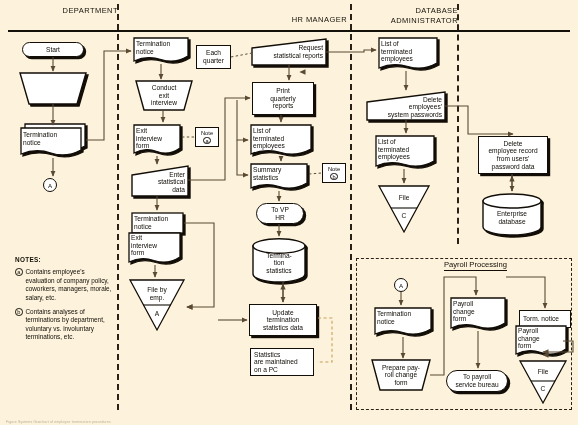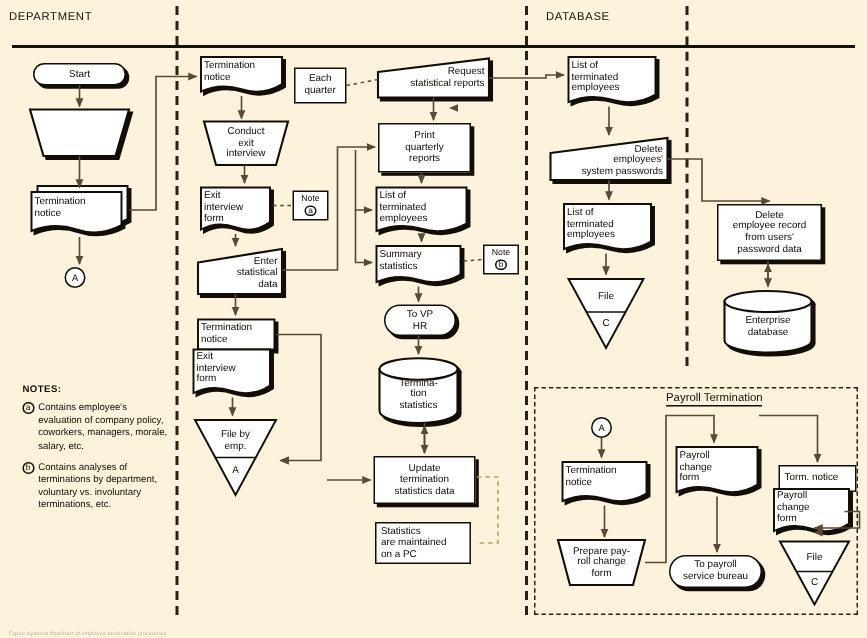--- a/index.html
+++ b/index.html
@@ -8,21 +8,21 @@
     width:578px; height:425px;
     background:#fdf3dc;
     font-family:"Liberation Sans", sans-serif;
     overflow:hidden;
     position:relative;
   }
   #canvas { position:absolute; left:0; top:0; width:578px; height:425px; }
 
   
   .col-head{
-    position:absolute; text-align:left;
+    position:absolute; text-align:right;
     font-size:7.5px; letter-spacing:.45px; color:#151009;
     line-height:9.5px; font-weight:400; text-transform:uppercase;
   }
   .hdr-rule{
     position:absolute; left:8px; right:8px; top:30px;
     height:2px; background:#14100a;
   }
   .vdash{
     position:absolute; width:0; border-left:2px dashed #2a2116;
   }
@@ -91,22 +91,26 @@
      pointer-events:none; overflow:visible; }
 </style>
 </head>
 <body>
 
 <div id="canvas">
 
   <div class="col-head" style="left:6px; top:6px; width:112px;">
     <div>DEPARTMENT</div>
   </div>
-  <div class="col-head" style="left:364px; top:6px; width:106px;">
+  <div class="col-head" style="left:122px; top:15px; width:225px;">
+    <div>HR MANAGER</div>
+  </div>
+  <div class="col-head" style="left:352px; top:6px; width:106px;">
     <div>DATABASE</div>
+    <div>ADMINISTRATOR</div>
   </div>
   <div class="hdr-rule"></div>
 
   <div class="vdash" style="left:117px; top:4px; height:406px;"></div>
   <div class="vdash" style="left:350px; top:4px; height:406px;"></div>
   <div class="vdash" style="left:457px; top:4px; height:240px;"></div>
 
   <div class="node term" style="left:22px; top:42px; width:62px; height:15px;">
     <div class="lbl">Start</div>
   </div>
@@ -331,21 +335,21 @@
   <div class="node cyl" style="left:482px; top:193px; width:60px; height:42px;">
     <svg class="ovl" style="left:0;top:0;width:60px;height:42px;" viewBox="0 0 60 42" preserveAspectRatio="none">
       <path d="M1,8 V34 A29,8 0 0 0 59,34 V8 Z" fill="#ffffff" stroke="#120d07" stroke-width="1.4"></path>
       <ellipse cx="30" cy="8" rx="29" ry="7" fill="#ffffff" stroke="#120d07" stroke-width="1.4"></ellipse>
     </svg>
     <div class="lbl" style="top:9px; height:32px;">Enterprise
 database</div>
   </div>
 
   <div class="panel" style="left:356px; top:258px; width:216px; height:152px;"></div>
-  <div class="panel-title" style="left:444px; top:260px;">Payroll Termination</div>
+  <div class="panel-title" style="left:444px; top:260px;">Payroll Processing</div>
 
   <div class="node conn" style="left:394px; top:278px; width:14px; height:14px;">
     <span>A</span>
   </div>
 
   <div class="node doc" style="left:374px; top:307px; width:58px; height:30px;">
     <svg class="ovl" style="left:0;top:0;width:58px;height:30px;" viewBox="0 0 58 30" preserveAspectRatio="none">
       <path d="M1,1 H57 V22 Q43,30 29,25.5 Q15,21 1,27 Z" fill="#ffffff" stroke="#120d07" stroke-width="1.3"></path>
     </svg>
     <div class="lbl al-left" style="justify-content:flex-start; padding-top:3px;">Termination

